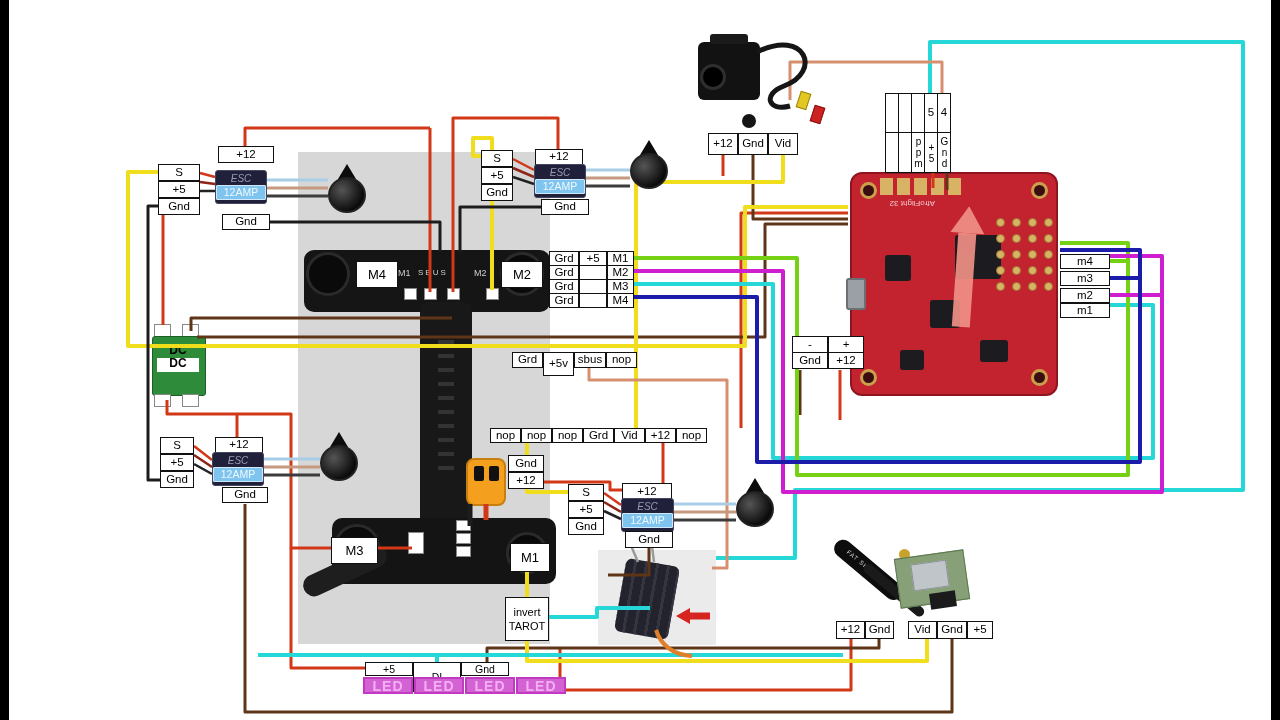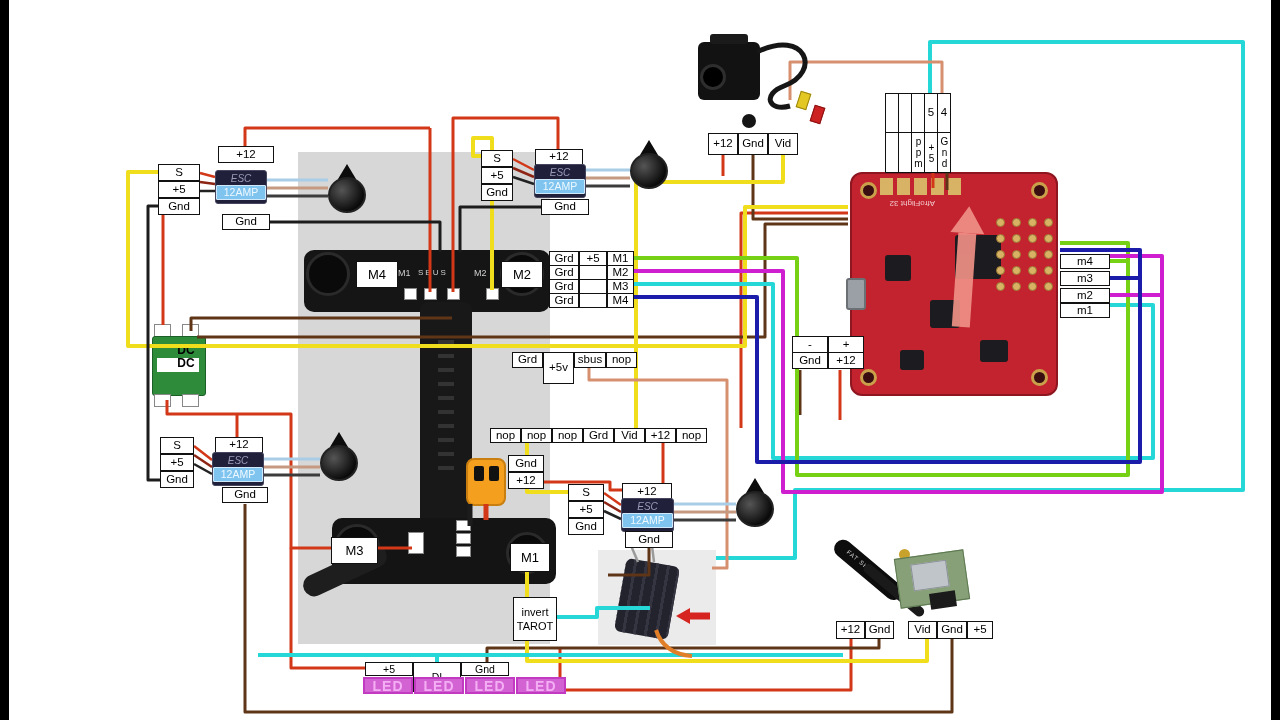--- a/index.html
+++ b/index.html
@@ -3,21 +3,21 @@
 <meta charset="utf-8">
 <style>
   html,body{margin:0;padding:0;background:#fff;}
   #canvas{position:relative;width:1280px;height:720px;background:#ffffff;overflow:hidden;
           font-family:"Liberation Sans",sans-serif;}
   .abs{position:absolute;}
   .c{position:absolute;box-sizing:border-box;border:1.6px solid #111;background:#fff;
      display:flex;align-items:center;justify-content:center;font-size:11.5px;line-height:1;
      color:#000;text-align:center;}
   .vt{writing-mode:vertical-rl;text-orientation:upright;font-size:10px;letter-spacing:0;}
-  .pre{white-space:pre-line;margin-left:8px;}
+  .pre{white-space:pre-line;}
   .escbody{position:absolute;box-sizing:border-box;background:#20203a;border:1px solid #45455e;
      border-radius:3px;display:flex;flex-direction:column;align-items:center;justify-content:center;gap:1px;}
   .esctxt{font-size:10px;font-style:italic;color:#9a9ab8;line-height:1;}
   .amp{font-size:10.5px;color:#eef8ff;background:#7ec4ef;border:1px solid #cfe8fa;
      padding:1px 7px;line-height:1;border-radius:1px;}
   .motor{position:absolute;width:46px;height:54px;}
   .mcone{width:0;height:0;border-left:9px solid transparent;border-right:9px solid transparent;
      border-bottom:15px solid #0c0c0c;margin:0 auto;}
   .mbody{width:38px;height:36px;border-radius:50%;margin:-2px auto 0;
      background:radial-gradient(circle at 35% 35%,#555,#0a0a0a 72%);border:2px solid #222;box-sizing:border-box;}
@@ -329,21 +329,21 @@
   <div class="c" style="left:579px;top:265px;width:28px;height:15px;"></div>
   <div class="c" style="left:607px;top:265px;width:27px;height:15px;">M2</div>
   <div class="c" style="left:549px;top:279px;width:30px;height:15px;">Grd</div>
   <div class="c" style="left:579px;top:279px;width:28px;height:15px;"></div>
   <div class="c" style="left:607px;top:279px;width:27px;height:15px;">M3</div>
   <div class="c" style="left:549px;top:293px;width:30px;height:15px;">Grd</div>
   <div class="c" style="left:579px;top:293px;width:28px;height:15px;"></div>
   <div class="c" style="left:607px;top:293px;width:27px;height:15px;">M4</div>
 
   <div class="c" style="left:512px;top:352px;width:31px;height:16px;">Grd</div>
-  <div class="c" style="left:543px;top:352px;width:31px;height:32px;">+5v</div>
+  <div class="c" style="left:543px;top:352px;width:31px;height:24px;">+5v</div>
   <div class="c" style="left:574px;top:352px;width:32px;height:16px;">sbus</div>
   <div class="c" style="left:606px;top:352px;width:31px;height:16px;">nop</div>
 
   <div class="c" style="left:490px;top:428px;width:31px;height:15px;">nop</div>
   <div class="c" style="left:521px;top:428px;width:31px;height:15px;">nop</div>
   <div class="c" style="left:552px;top:428px;width:31px;height:15px;">nop</div>
   <div class="c" style="left:583px;top:428px;width:31px;height:15px;">Grd</div>
   <div class="c" style="left:614px;top:428px;width:31px;height:15px;">Vid</div>
   <div class="c" style="left:645px;top:428px;width:31px;height:15px;">+12</div>
   <div class="c" style="left:676px;top:428px;width:31px;height:15px;">nop</div>

